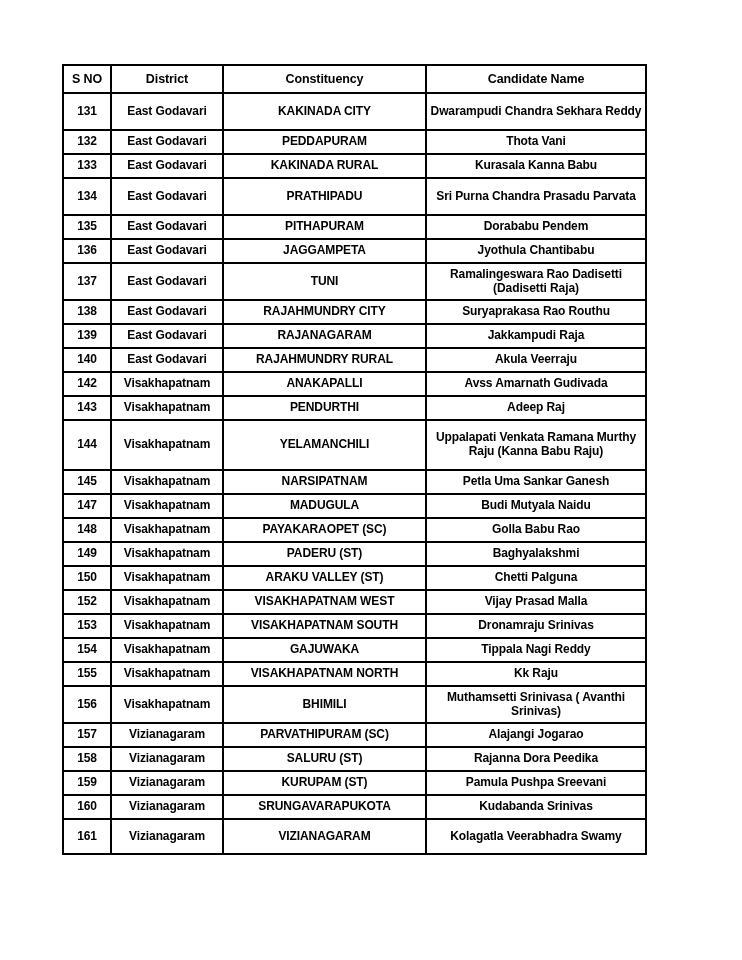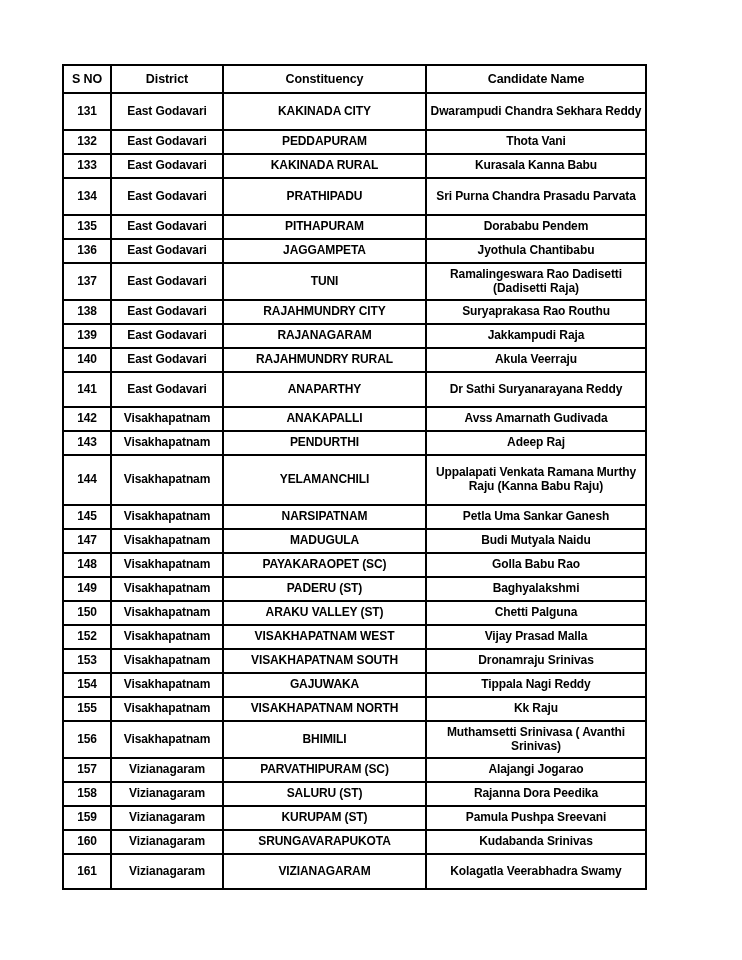--- a/index.html
+++ b/index.html
@@ -139,26 +139,20 @@
           <td class="dist" style="height: 18px;">East Godavari</td>
           <td class="cons" style="height: 18px;">RAJANAGARAM</td>
           <td class="cand" style="height: 18px;">Jakkampudi Raja</td>
         </tr>
         <tr class="r-normal">
           <td class="sno" style="height: 18px;">140</td>
           <td class="dist" style="height: 18px;">East Godavari</td>
           <td class="cons" style="height: 18px;">RAJAHMUNDRY RURAL</td>
           <td class="cand" style="height: 18px;">Akula Veerraju</td>
         </tr>
-        <tr class="r-mid">
-          <td class="sno" style="height: 29px;">141</td>
-          <td class="dist" style="height: 29px;">East Godavari</td>
-          <td class="cons" style="height: 29px;">ANAPARTHY</td>
-          <td class="cand" style="height: 29px;">Dr Sathi Suryanarayana Reddy</td>
-        </tr>
         <tr class="r-normal">
           <td class="sno" style="height: 18px;">142</td>
           <td class="dist" style="height: 18px;">Visakhapatnam</td>
           <td class="cons" style="height: 18px;">ANAKAPALLI</td>
           <td class="cand" style="height: 18px;">Avss Amarnath Gudivada</td>
         </tr>
         <tr class="r-normal">
           <td class="sno" style="height: 18px;">143</td>
           <td class="dist" style="height: 18px;">Visakhapatnam</td>
           <td class="cons" style="height: 18px;">PENDURTHI</td>

